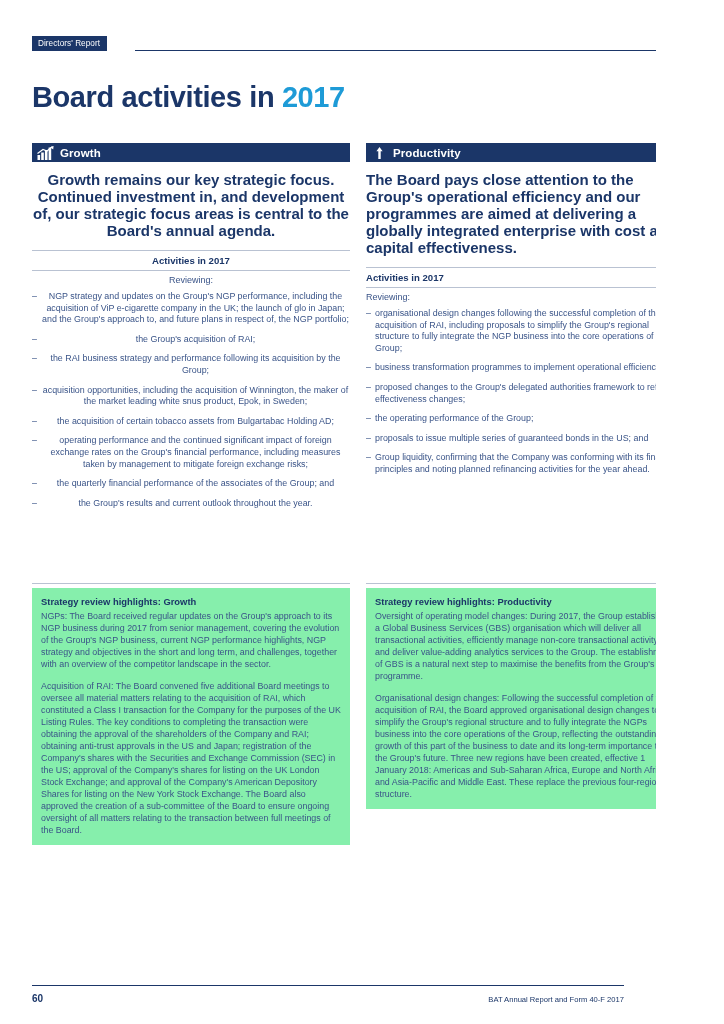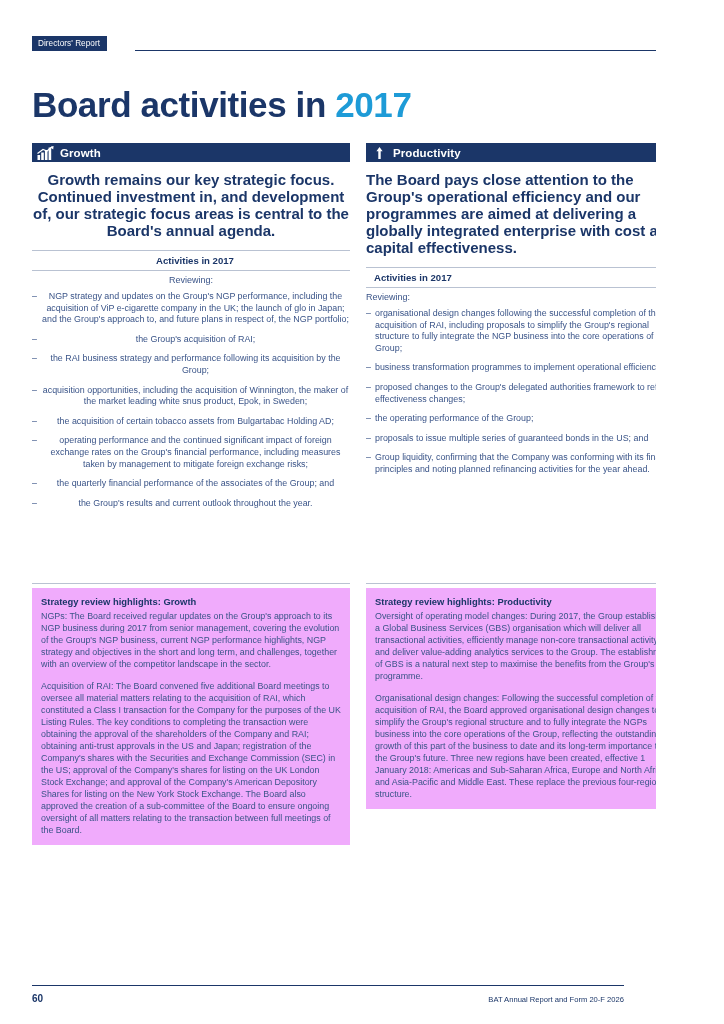--- a/index.html
+++ b/index.html
@@ -51,21 +51,21 @@
     top: 14px;
     height: 1px;
     background: #1b3668;
   }
 
   
   .page-title {
     position: absolute;
     left: 32px;
     top: 62px;
-    font-size: 35px;
+    font-size: 29px;
     font-weight: bold;
     color: #1b3668;
     letter-spacing: -0.4px;
     white-space: nowrap;
   }
   .page-title .year {
     color: #1e9bd7;
   }
 
   
@@ -116,21 +116,20 @@
     height: 1px;
     background: #b9c2d2;
     width: 100%;
   }
   .rule-top { margin-top: 11px; }
   .act-head {
     font-size: 9.6px;
     font-weight: bold;
     color: #1b3668;
     padding: 4px 0 4px 0;
-    margin-left: 8px;
   }
   .reviewing {
     font-size: 9px;
     color: #3a5488;
     padding-top: 4px;
     padding-bottom: 2px;
   }
 
   
   ul.bullets {
@@ -155,21 +154,21 @@
   }
 
   
   .hl-wrap {
     position: absolute;
     width: 318px;
   }
   .hl-left  { left: 32px;  top: 583px; }
   .hl-right { left: 366px; top: 583px; }
   .hl-box {
-    background: #f0abfc;
+    background: #86efac;
     padding: 8px 9px 9px 9px;
   }
   .hl-rule {
     height: 1px;
     background: #b9c2d2;
     margin-bottom: 4px;
   }
   .hl-title {
     font-size: 9.4px;
     font-weight: bold;
@@ -299,15 +298,15 @@
     <div class="hl-rule"></div>
     <div class="hl-box">
       <div class="hl-title">Strategy review highlights: Productivity</div>
       <p class="hl-para">Oversight of operating model changes: During 2017, the Group established a Global Business Services (GBS) organisation which will deliver all transactional activities, efficiently manage non-core transactional activity, and deliver value-adding analytics services to the Group. The establishment of GBS is a natural next step to maximise the benefits from the Group's TaO programme.</p>
       <p class="hl-para">Organisational design changes: Following the successful completion of the acquisition of RAI, the Board approved organisational design changes to simplify the Group's regional structure and to fully integrate the NGPs business into the core operations of the Group, reflecting the outstanding growth of this part of the business to date and its long-term importance to the Group's future. Three new regions have been created, effective 1 January 2018: Americas and Sub-Saharan Africa, Europe and North Africa and Asia-Pacific and Middle East. These replace the previous four-region structure.</p>
     </div>
   </div>
 
   <div class="footer-rule"></div>
   <div class="footer-page">60</div>
-  <div class="footer-meta">BAT Annual Report and Form 20-F 2026</div>
+  <div class="footer-meta">BAT Annual Report and Form 40-F 2017</div>
 
 </div>
 
 </body></html>

